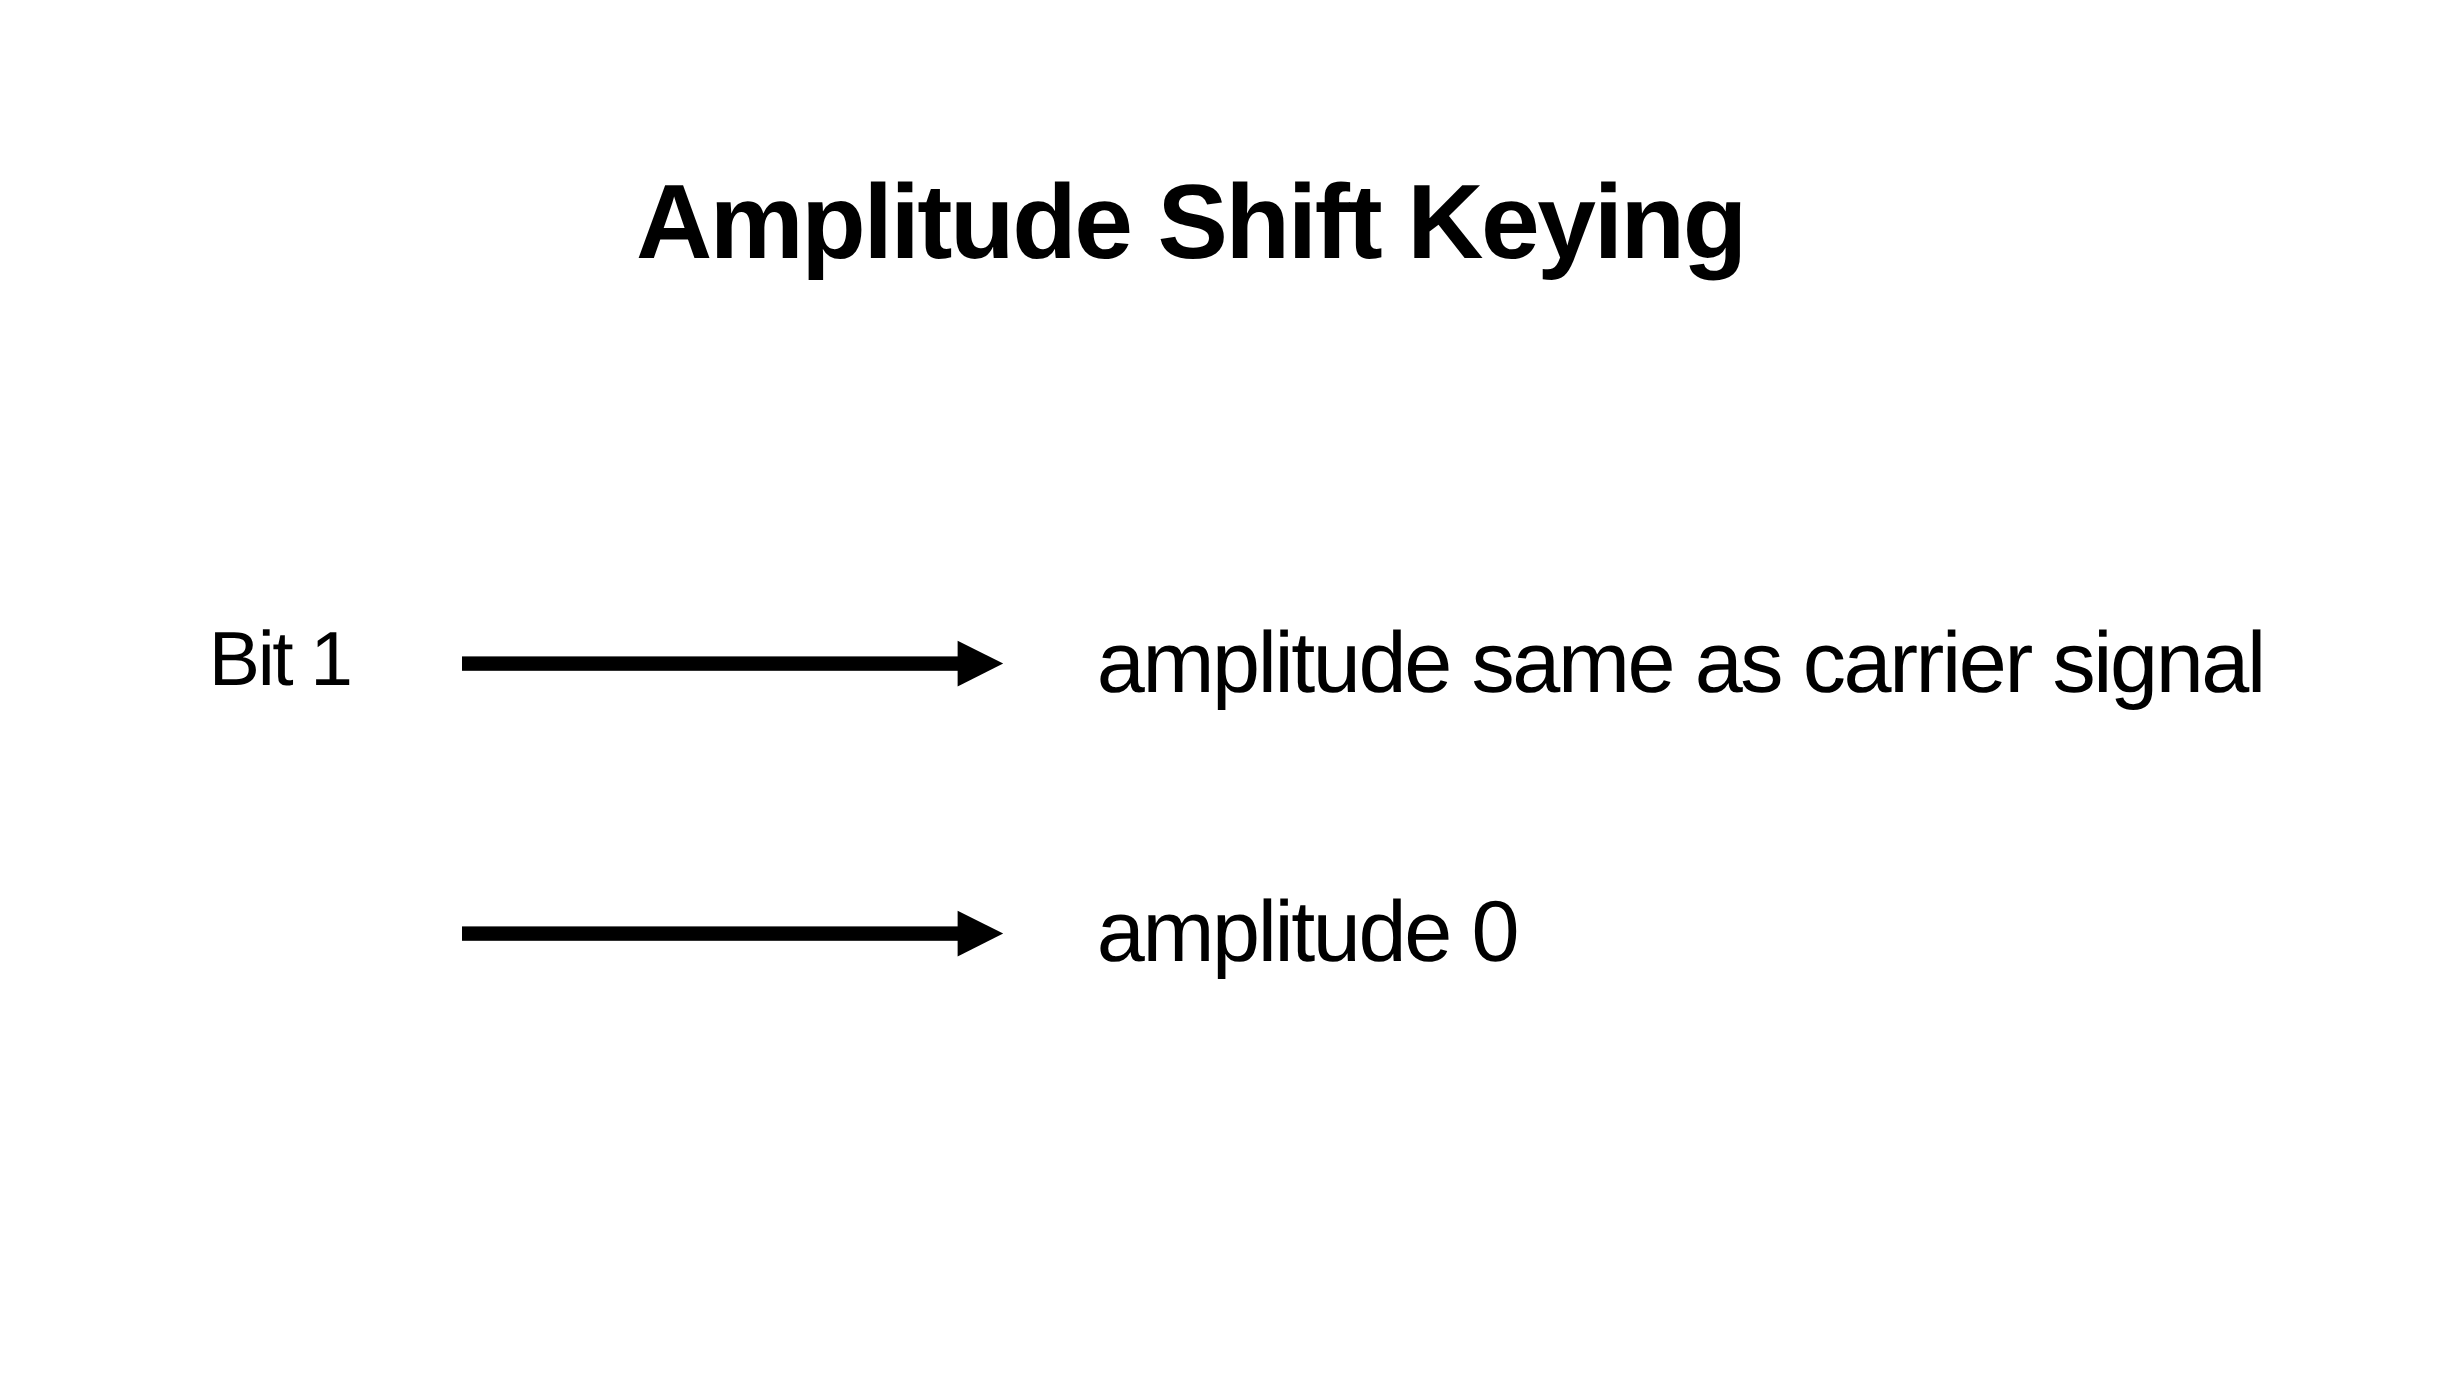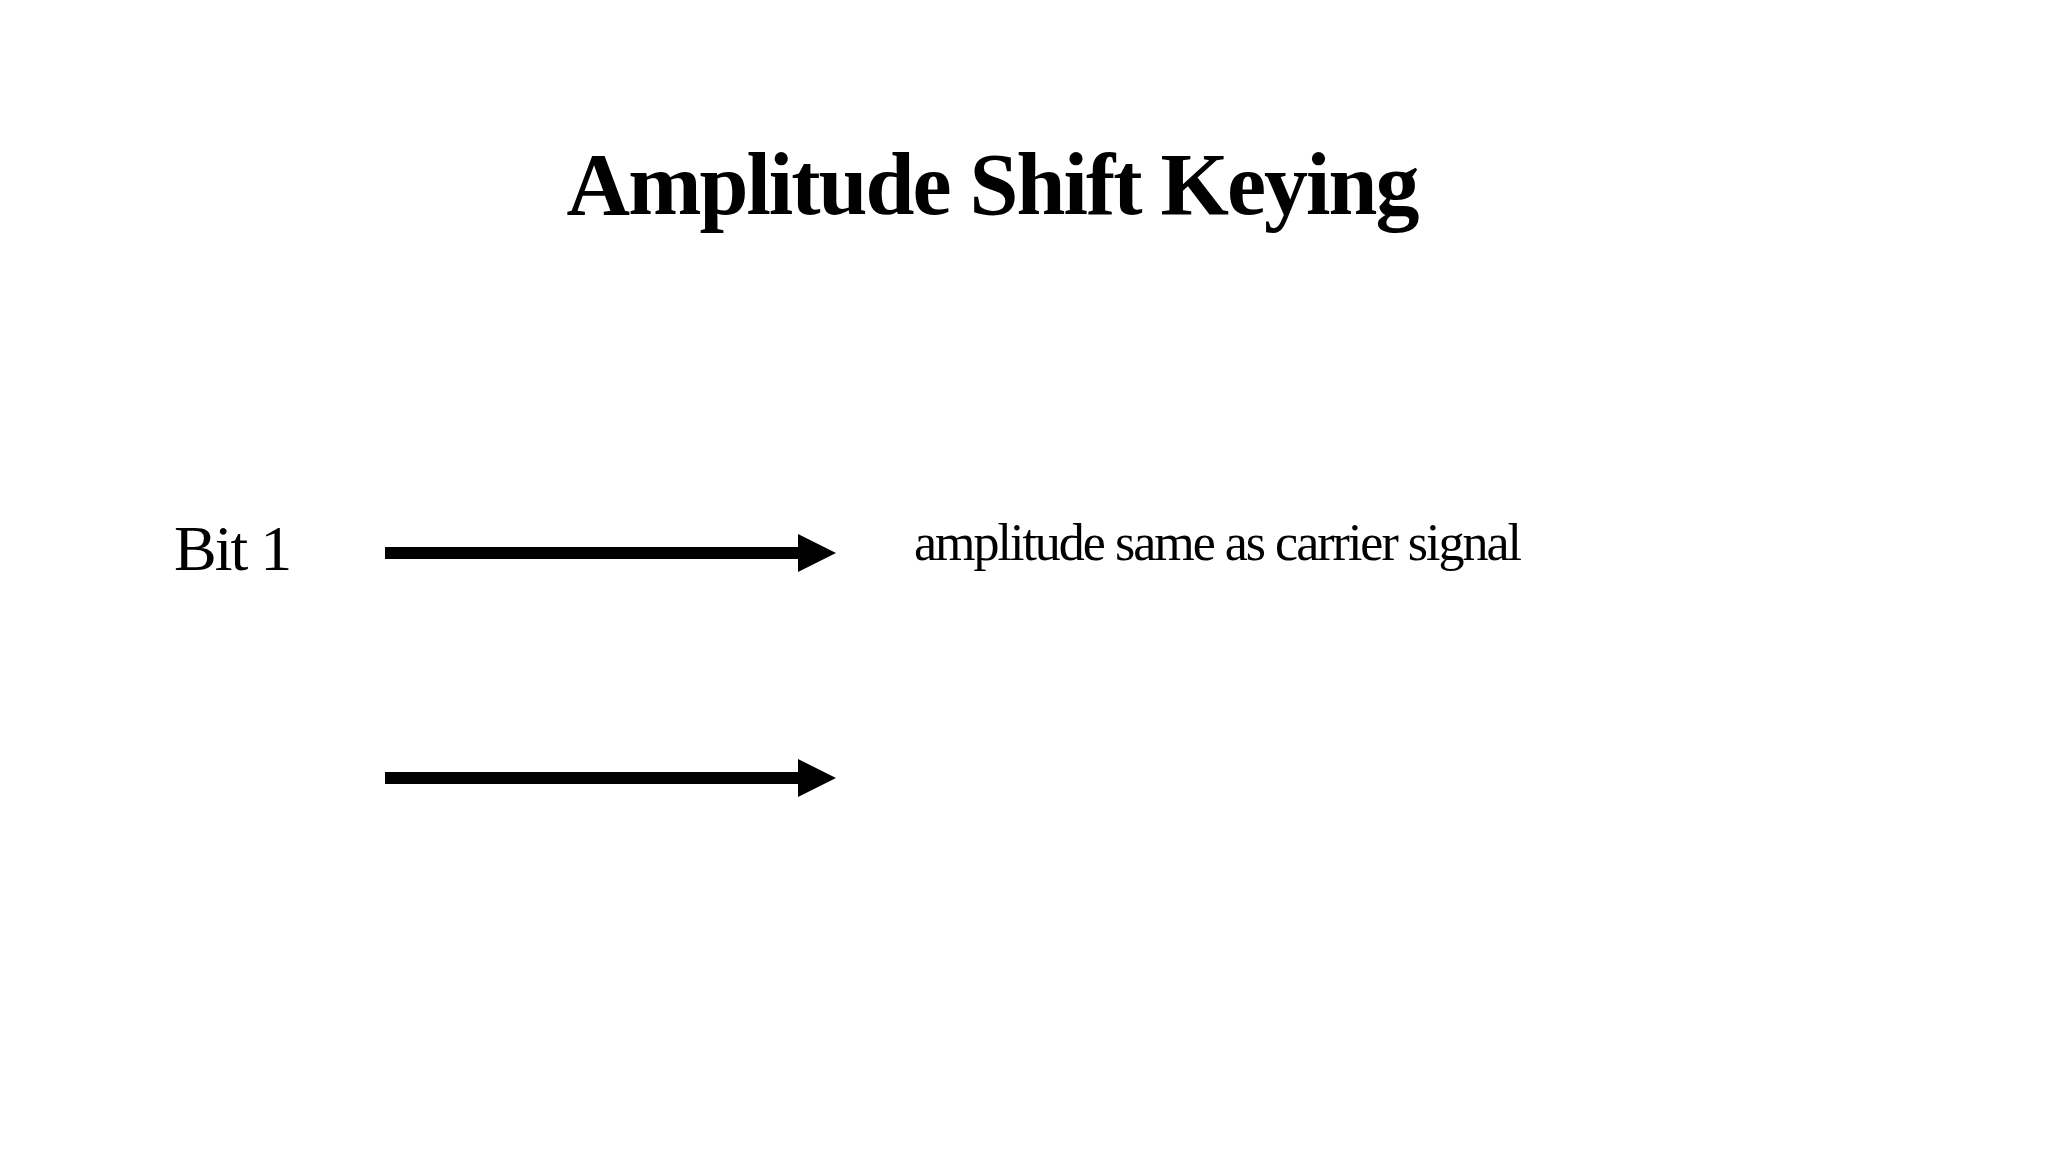--- a/index.html
+++ b/index.html
@@ -5,21 +5,21 @@
   html, body {
     margin: 0;
     padding: 0;
   }
   .slide {
     position: relative;
     width: 2048px;
     height: 1152px;
     background: #ffffff;
     overflow: hidden;
-    font-family: Liberation Serif, serif;
+    font-family: Liberation Sans, sans-serif;
   }
   .title {
     position: absolute;
     left: 992px;
     top: 141px;
     transform: translateX(-50%);
     margin: 0;
     font-size: 88px;
     font-weight: bold;
     letter-spacing: -2px;
@@ -33,21 +33,21 @@
     font-size: 64px;
     font-weight: normal;
     letter-spacing: -2px;
     line-height: 1;
     white-space: nowrap;
     color: #000000;
   }
   .result-label {
     position: absolute;
     left: 914px;
-    font-size: 52px;
+    font-size: 72px;
     font-weight: normal;
     letter-spacing: -2px;
     line-height: 1;
     white-space: nowrap;
     color: #000000;
   }
   .row1-text { top: 517px; }
   .row2-text { top: 741px; }
   .arrow {
     position: absolute;
@@ -73,14 +73,15 @@
   </svg>
 
   <span class="result-label row1-text">amplitude same as carrier signal</span>
 
 
   <svg class="arrow arrow2" viewBox="0 0 452 40" xmlns="http://www.w3.org/2000/svg">
     <rect x="0" y="14" width="416" height="12" fill="#000000"></rect>
     <polygon points="413,1 451,20 413,39" fill="#000000"></polygon>
   </svg>
 
+  <span class="result-label row2-text">amplitude 0</span>
 
 </div>
 
 </body></html>

